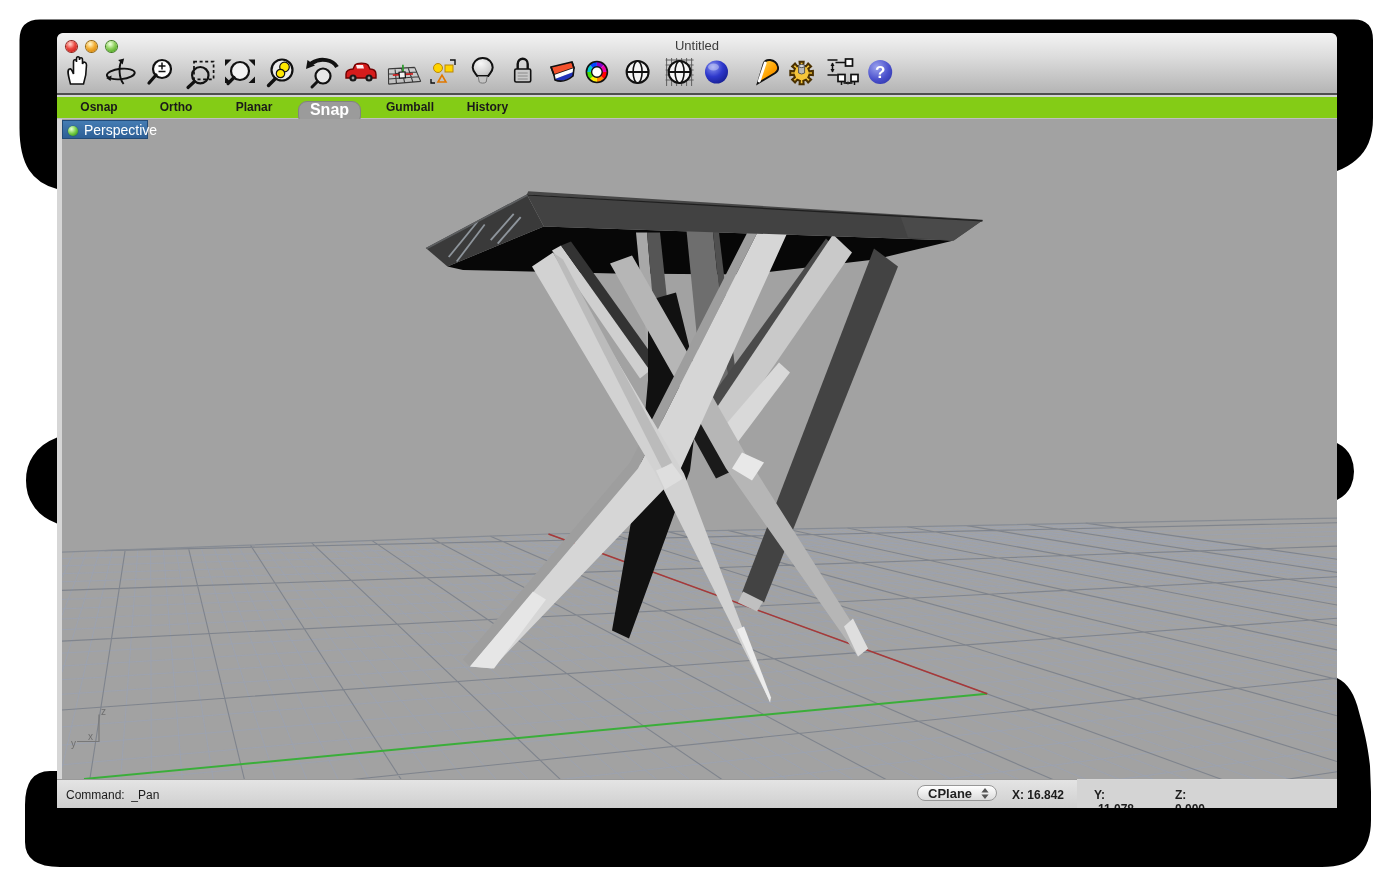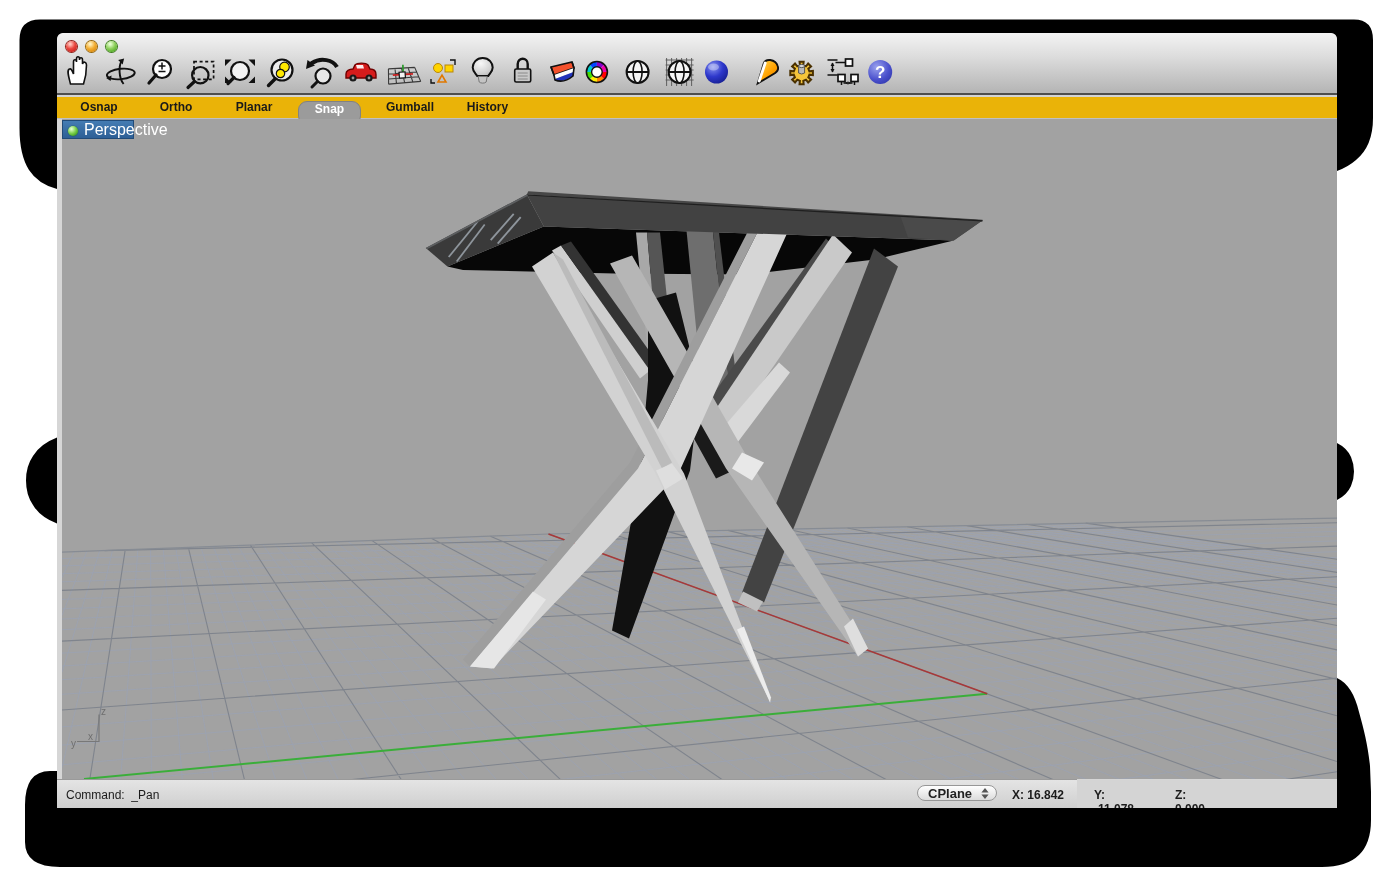--- a/index.html
+++ b/index.html
@@ -1,26 +1,26 @@
 <!DOCTYPE html>
 <html><head><meta charset="utf-8"><style>
 * { margin:0; padding:0; box-sizing:border-box; }
 html,body { width:1394px; height:888px; background:#fff; font-family:"Liberation Sans", sans-serif; overflow:hidden; }
 #page { position:relative; width:1394px; height:888px; }
 #shadow { position:absolute; left:0; top:0; }
 #win { position:absolute; left:57px; top:33px; width:1280px; height:775px; border-radius:6px 6px 0 0; background:#d4d4d4; overflow:hidden; }
 #tbar { position:absolute; left:0; top:0; width:1280px; height:62px; background:linear-gradient(#f3f3f3, #dcdcdc 40%, #b7b7b7 96%); border-bottom:2.5px solid #4e4e4e; border-radius:6px 6px 0 0; }
 .tl { position:absolute; top:8.2px; width:11px; height:11px; border-radius:50%; }
 #title { position:absolute; top:5px; left:0; width:1280px; text-align:center; font-size:13px; color:#3c3c3c; }
-#osnap { position:absolute; left:0; top:64px; width:1280px; height:21.5px; background:#eab308; border-bottom:1px solid #c0c0c0; }
+#osnap { position:absolute; left:0; top:64px; width:1280px; height:21.5px; background:#84cc16; border-bottom:1px solid #c0c0c0; }
 .tg { position:absolute; top:3px; font-size:12px; font-weight:bold; color:#1a1a1a; transform:translateX(-50%); }
-#snappill { position:absolute; left:241px; top:4px; width:63px; height:24px; background:#9b9b9b; border:1px solid #828282; border-radius:9px; color:#fff; font-size:12px; font-weight:bold; text-align:center; line-height:15px; }
+#snappill { position:absolute; left:241px; top:4px; width:63px; height:24px; background:#9b9b9b; border:1px solid #828282; border-radius:9px; color:#fff; font-size:16px; font-weight:bold; text-align:center; line-height:15px; }
 #vpframe { position:absolute; left:0; top:85.5px; width:1280px; height:661px; background:#d6d6d6; }
 #vp { position:absolute; left:5px; top:0; width:1275px; height:660.5px; background:#a2a2a2; }
-#ptab { position:absolute; left:0px; top:1.5px; height:19px; width:72px; background:linear-gradient(#447cb3,#2d5f96); border:1px solid #224b78; color:#fff; font-size:16px; line-height:18px; }
+#ptab { position:absolute; left:0px; top:1.5px; height:19px; width:86px; background:linear-gradient(#447cb3,#2d5f96); border:1px solid #224b78; color:#fff; font-size:14px; line-height:18px; }
 #ptab .dot { position:absolute; left:5px; top:4.5px; width:10px; height:10px; border-radius:50%; background:radial-gradient(circle at 35% 30%, #e8ffd8, #7fd24f 45%, #3e9e1e 80%, #2c7a12); box-shadow:0 0 0 0.8px #24641042; }
 #ptab .pt { margin-left:21px; }
 #sbar { position:absolute; left:0; top:746px; width:1020px; height:29px; background:linear-gradient(#e4e4e4,#cfcfcf); border-top:1px solid #9a9a9a; font-size:12px; color:#1b1b1b; }
 #cmd { position:absolute; left:9px; top:8px; }
 .xyz { position:absolute; top:8px; font-weight:bold; }
 #cpl { position:absolute; left:860px; top:4.5px; width:80px; height:16px; background:linear-gradient(#ffffff,#dcdcdc); border:1px solid #979797; border-radius:8px; font-size:13px; font-weight:bold; color:#222; }
 </style></head>
 <body>
 <div id="page">
 <svg id="shadow" width="1394" height="888">
@@ -29,20 +29,21 @@
 M57,437.5 Q40,444 33,456 Q26,466 26,480.5 Q26,495 33,505 Q40,517 57,523.5 Z
 M1337,443 Q1347,448 1351,457 Q1354,464 1354,471.5 Q1354,479 1351,486 Q1347,495 1337,500 Z
 M50,771 L57,771 L57,800 L1337,800 L1337,678 C1348,683 1355,695 1359,712 C1364,730 1368,746 1370,766 L1371,792 L1371,820 Q1371,867 1322,867 L60,867 Q25,867 25,842 L25,805 Q25,771 50,771 Z
 " fill="#000"></path>
     </svg>
 <div id="win">
   <div id="tbar">
     <div class="tl" style="left:9px; background:radial-gradient(circle at 38% 28%, #ffc0b8 8%, #ea4840 45%, #cf2722 75%, #a51510); box-shadow:0 0 0 1px #8d2018;"></div>
     <div class="tl" style="left:29px; background:radial-gradient(circle at 38% 28%, #ffeeb8 8%, #f3ae33 45%, #dd8f14 75%, #b26b05); box-shadow:0 0 0 1px #936408;"></div>
     <div class="tl" style="left:49px; background:radial-gradient(circle at 38% 28%, #e2fccc 8%, #8ed05c 45%, #5cb12e 75%, #3a8c17); box-shadow:0 0 0 1px #3c7a1c;"></div>
+    <div id="title">Untitled</div>
     <svg width="1280" height="64" style="position:absolute;left:0;top:0">
       <g transform="translate(-57,-33)">
             <g transform="translate(78.5,72)">
               <path d="M-8 12 C-10 4 -12 -2 -9 -3 C-7 -4 -6 0 -5 2 L-5 -10 C-5 -13 -2 -13 -2 -10 L-2 -13 C-2 -16 1 -16 1 -13 L1 -12 C1 -15 4 -15 4 -12 L4 -8 C5 -11 8 -10 8 -7 C8 0 7 6 5 12 Z" fill="#fff" stroke="#111" stroke-width="1.6"></path>
             </g>
 <g transform="translate(120.6,72)">
               <g transform="rotate(-6)">
                 <ellipse cx="0" cy="2" rx="14" ry="5.2" fill="none" stroke="#111" stroke-width="1.9"></ellipse>
               </g>
 <path d="M3 12 C-2 6 -2 -6 1 -11" fill="none" stroke="#111" stroke-width="1.9"></path>

